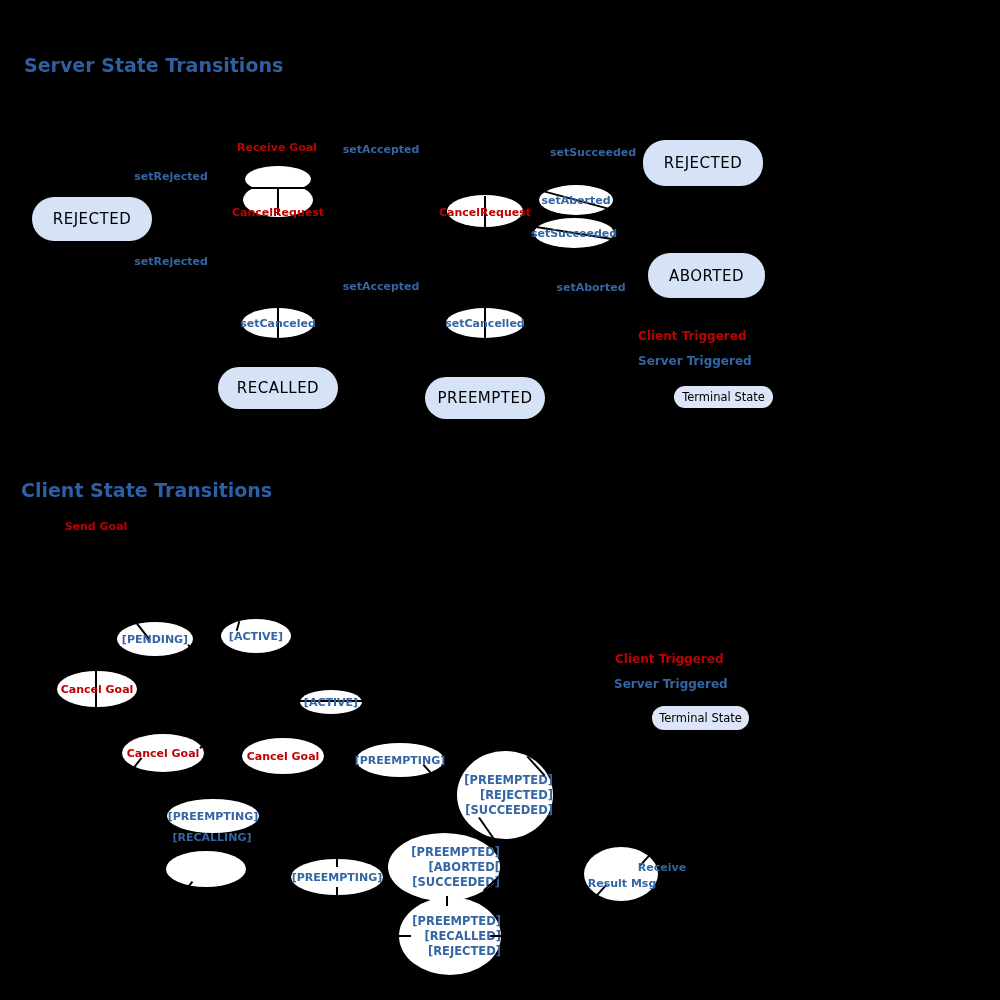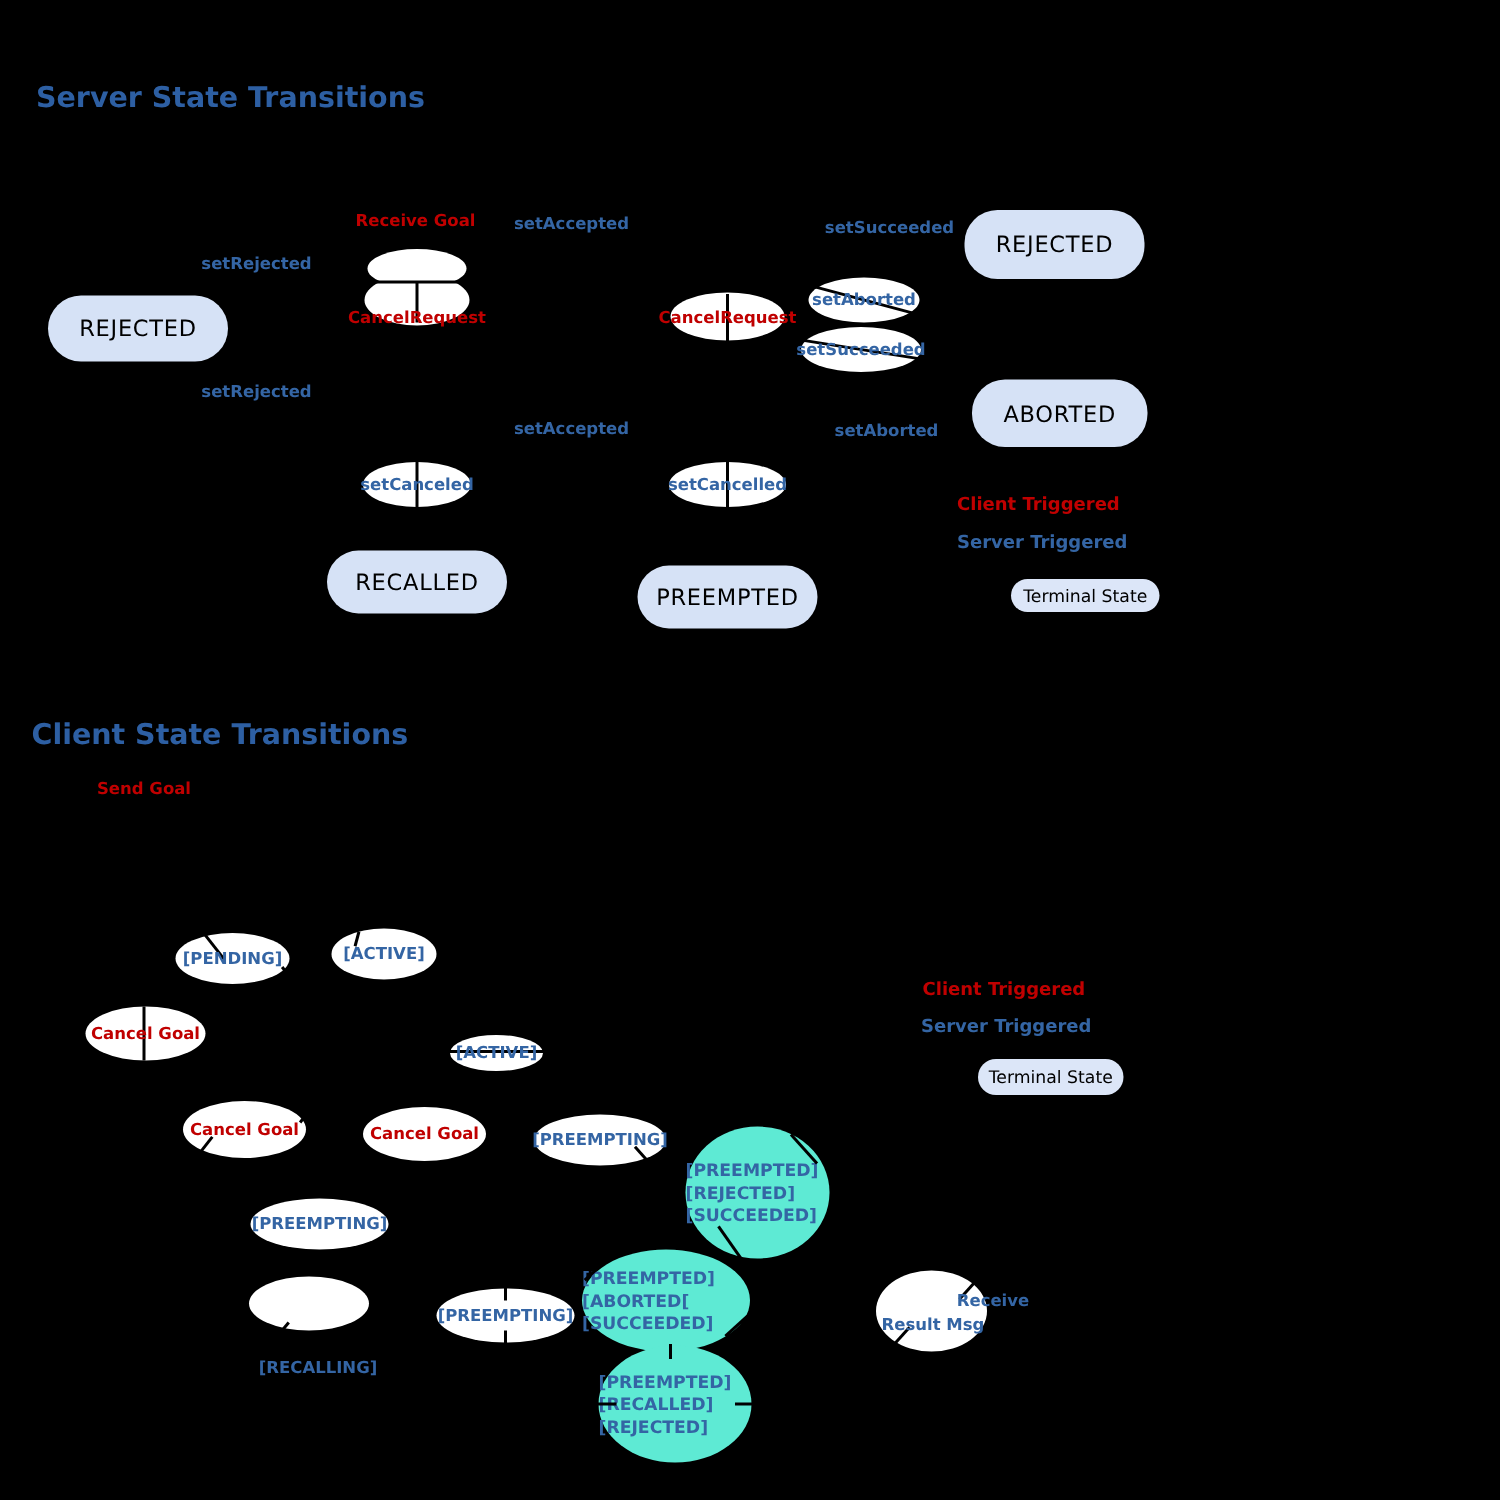--- a/index.html
+++ b/index.html
@@ -10,22 +10,22 @@
        color:#3465a4;white-space:nowrap;z-index:3;}
   .lbl.red{color:#c00000;}
   .legend-text{position:absolute;font-size:12px;font-weight:bold;color:#3465a4;white-space:nowrap;z-index:3;}
   .legend-text.red{color:#c00000;}
   .ebg{position:absolute;background:#fff;border-radius:50%;transform:translate(-50%,-50%);z-index:1;}
   .frag{position:absolute;background:#000;transform-origin:center;z-index:2;}
   .node{position:absolute;background:#d6e2f6;border-radius:22px;color:#000;font-size:15px;
         letter-spacing:.5px;display:flex;align-items:center;justify-content:center;z-index:3;}
   .pill{position:absolute;background:#dce6f8;border-radius:12px;color:#000;font-size:11.5px;
         display:flex;align-items:center;justify-content:center;z-index:3;margin-left:36px;}
-  .group{position:absolute;background:#5eead4;border-radius:50%;transform:translate(-50%,-50%);
-         display:flex;flex-direction:column;align-items:flex-start;justify-content:center;
+  .group{position:absolute;background:#ffffff;border-radius:50%;transform:translate(-50%,-50%);
+         display:flex;flex-direction:column;align-items:flex-end;justify-content:center;
          text-align:center;z-index:1;}
   .group span{position:relative;z-index:3;font-size:11.5px;font-weight:bold;color:#3465a4;
               line-height:15px;white-space:nowrap;}
 </style>
 </head>
 <body>
 
 <div id="stage">
 
   <div class="title" style="left:24px;top:54px;">Server State Transitions</div>
@@ -107,21 +107,21 @@
 
   <div class="lbl red" style="left:96px;top:526px;">Send Goal</div>
   <div class="lbl" style="left:155px;top:639px;">[PENDING]</div>
   <div class="lbl" style="left:256px;top:636px;">[ACTIVE]</div>
   <div class="lbl red" style="left:97px;top:689px;">Cancel Goal</div>
   <div class="lbl" style="left:331px;top:702px;">[ACTIVE]</div>
   <div class="lbl red" style="left:163px;top:753px;">Cancel Goal</div>
   <div class="lbl red" style="left:283px;top:756px;">Cancel Goal</div>
   <div class="lbl" style="left:400px;top:760px;">[PREEMPTING]</div>
   <div class="lbl" style="left:213px;top:816px;">[PREEMPTING]</div>
-  <div class="lbl" style="left:212px;top:912px;text-align:right;">[RECALLING]</div>
+  <div class="lbl" style="left:212px;top:837px;text-align:right;">[RECALLING]</div>
   <div class="lbl" style="left:337px;top:877px;">[PREEMPTING]</div>
 
   <div class="group" style="left:505px;top:795px;width:96px;height:88px;">
     <span>[PREEMPTED]</span>
     <span>[REJECTED]</span>
     <span>[SUCCEEDED]</span>
   </div>
   <div class="group" style="left:444px;top:867px;width:112px;height:68px;">
     <span>[PREEMPTED]</span>
     <span>[ABORTED[</span>

